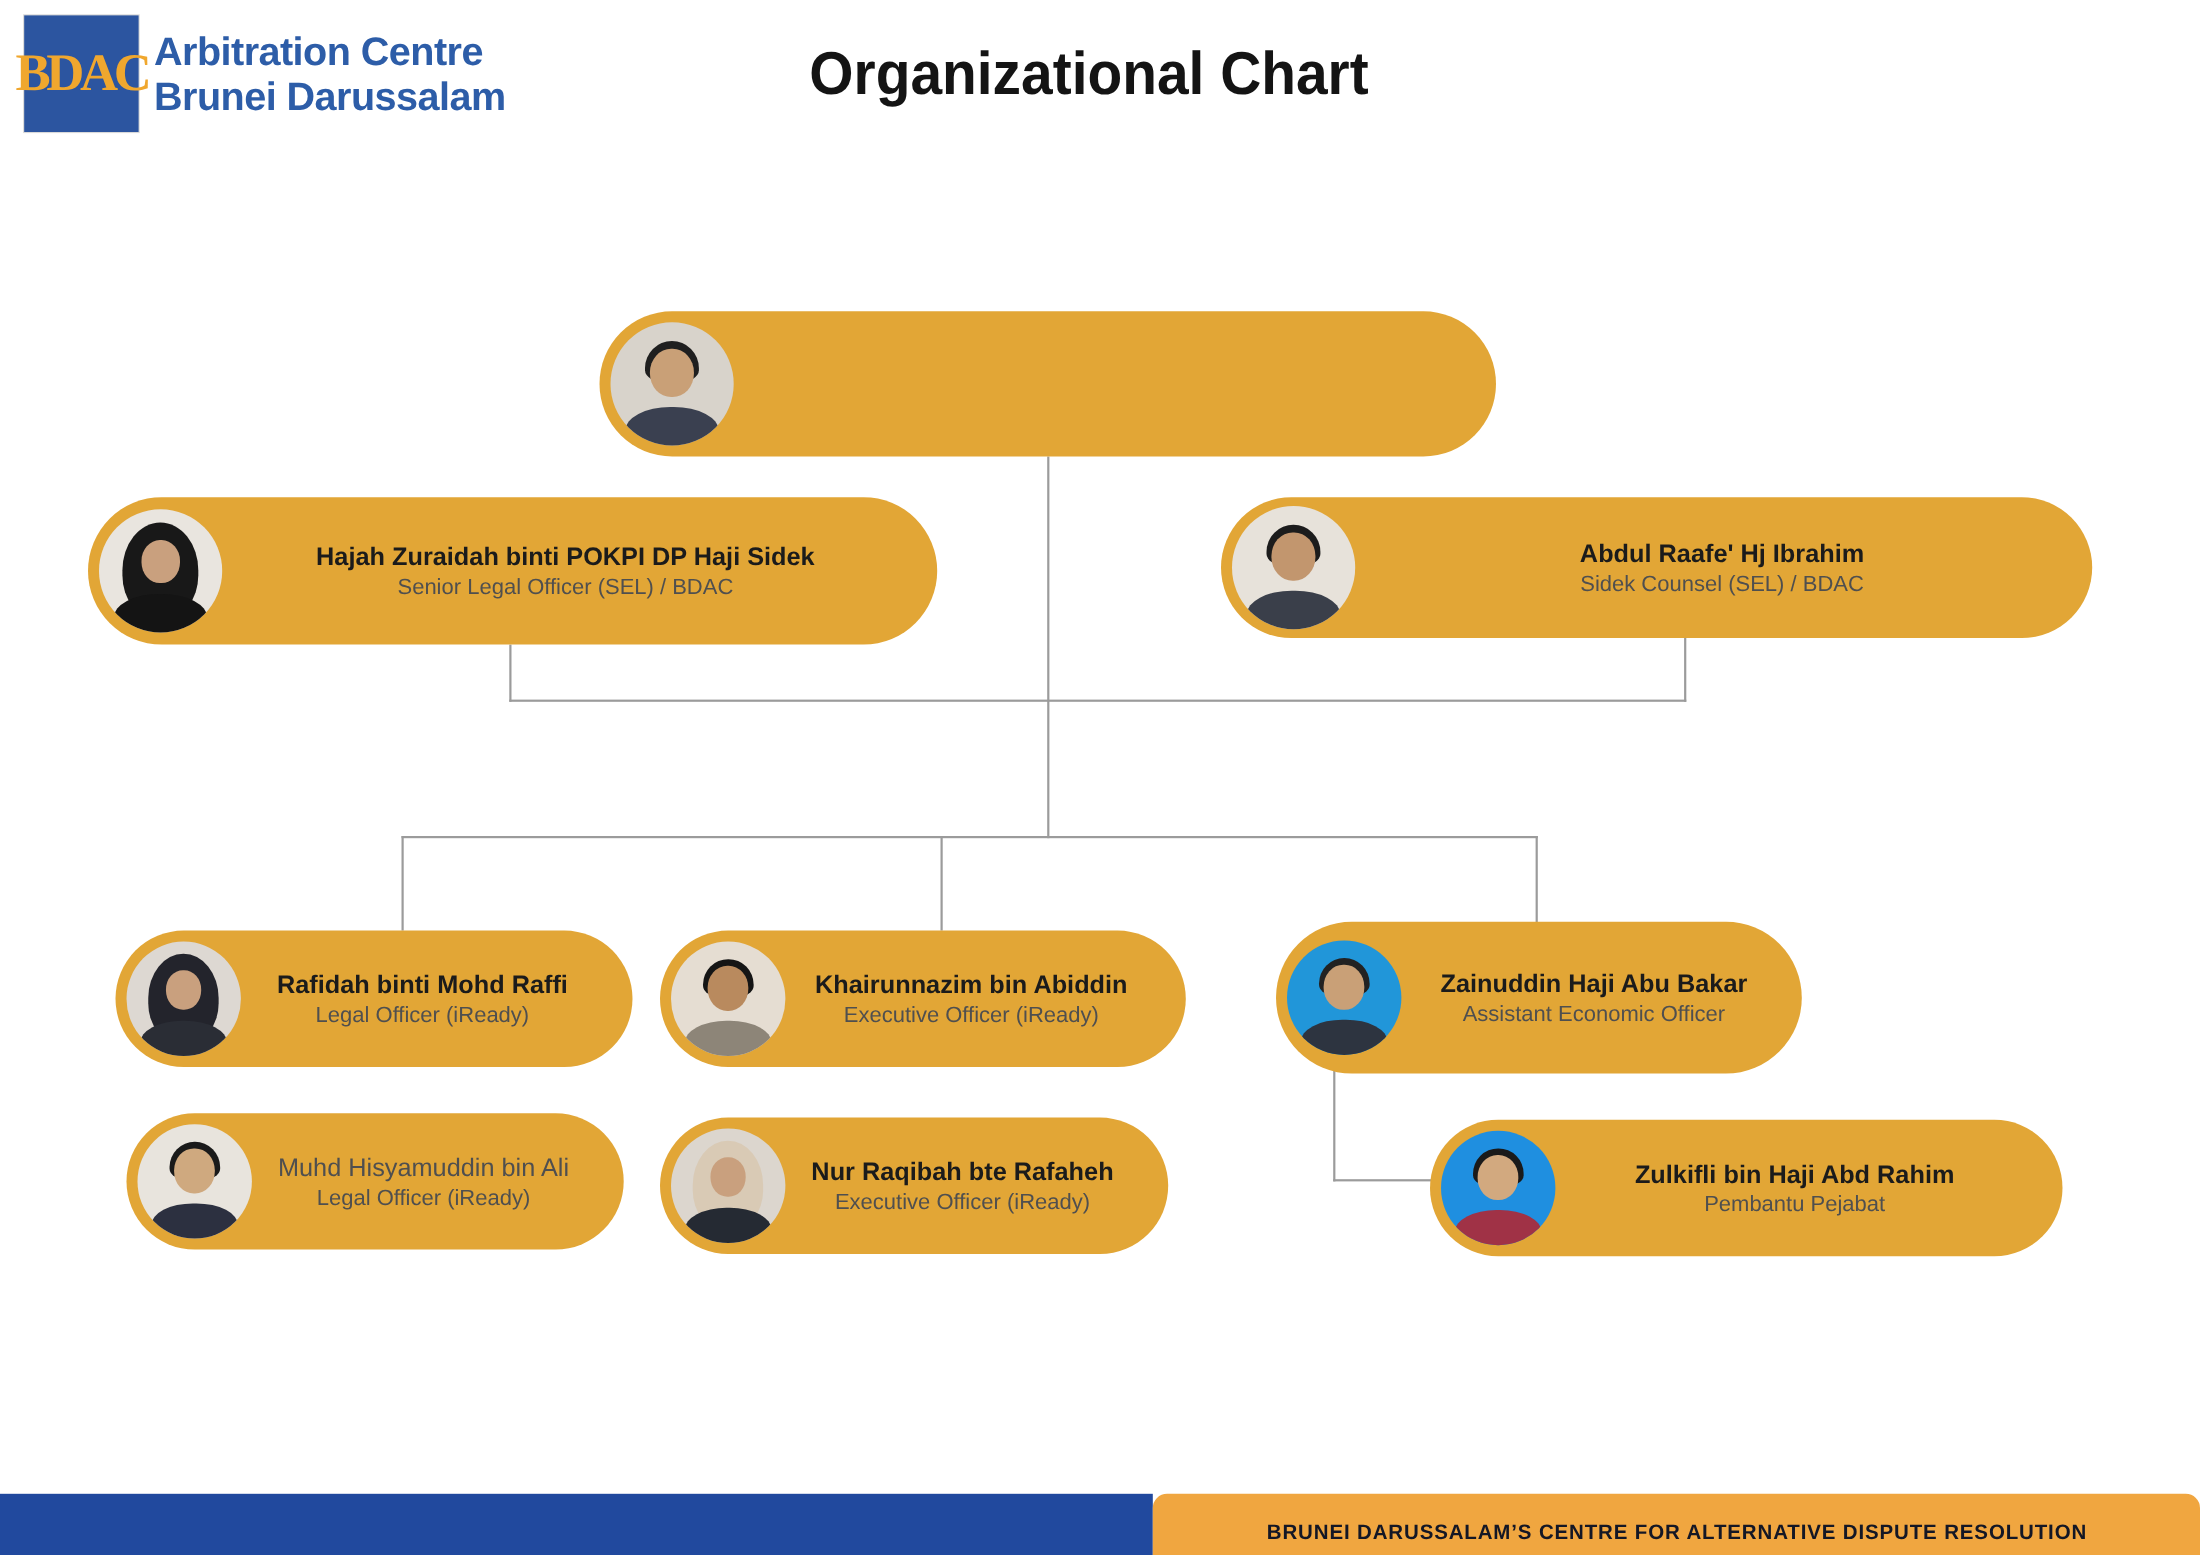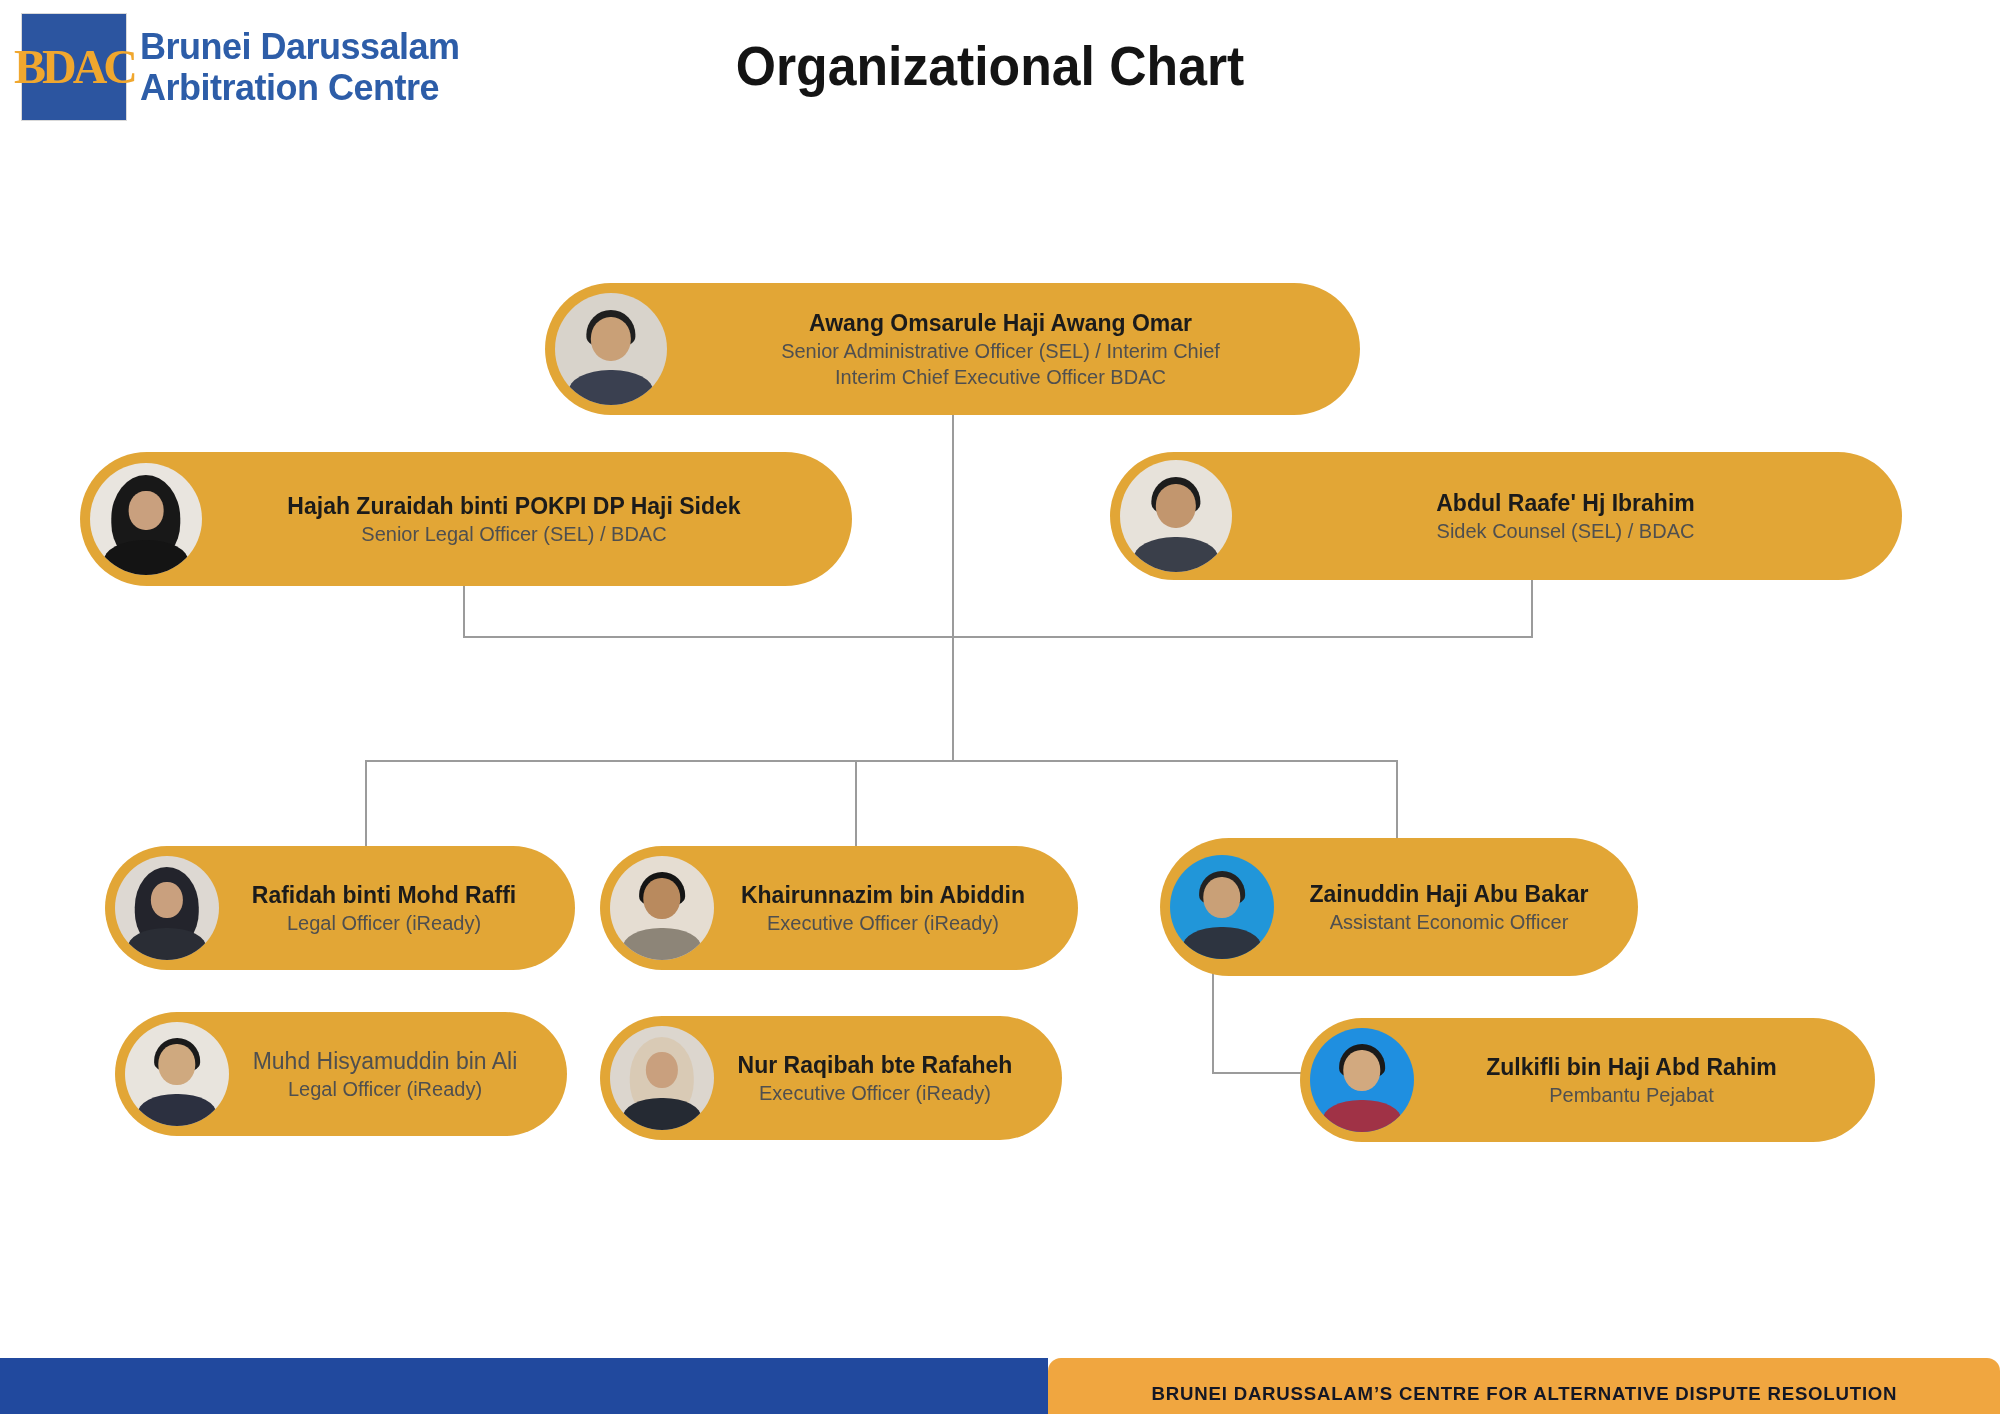--- a/index.html
+++ b/index.html
@@ -86,47 +86,42 @@
 </head>
 <body>
 
 <div class="canvas">
 
   <div class="logo-box">
     <div class="logo-line">BD</div>
     <div class="logo-line">AC</div>
   </div>
   <div class="brand">
+    <div>Arbitration Centre</div>
     <div>Brunei Darussalam</div>
-    <div>Arbitration Centre</div>
   </div>
   <div class="page-title">Organizational Chart</div>
 
   <div class="line" style="left:952px; top:415px; width:2px; height:347px;"></div>
   <div class="line" style="left:463px; top:636px; width:1070px; height:2px;"></div>
   <div class="line" style="left:463px; top:586px; width:2px; height:52px;"></div>
   <div class="line" style="left:1531px; top:580px; width:2px; height:58px;"></div>
   <div class="line" style="left:365px; top:760px; width:1033px; height:2px;"></div>
   <div class="line" style="left:365px; top:760px; width:2px; height:86px;"></div>
   <div class="line" style="left:855px; top:760px; width:2px; height:86px;"></div>
   <div class="line" style="left:1396px; top:760px; width:2px; height:80px;"></div>
   <div class="line" style="left:1212px; top:966px; width:2px; height:108px;"></div>
   <div class="line" style="left:1212px; top:1072px; width:100px; height:2px;"></div>
 
   <div class="node" style="left:545px; top:283px; width:815px; height:132px;">
     <div class="avatar av-lg hair" style="--av-bg: #d8d3cb; --av-skin: #c9a077; --av-hw: #1f1f1f; --av-torso: #3a4050;">
       <div class="hw"></div>
       <div class="head"></div>
       <div class="torso"></div>
     </div>
-    <div class="text">
-      <div class="name">Awang Omsarule Haji Awang Omar</div>
-      <div class="role">Senior Administrative Officer (SEL) / Interim Chief</div>
-      <div class="role">Interim Chief Executive Officer BDAC</div>
-    </div>
   </div>
 
   <div class="node" style="left:80px; top:452px; width:772px; height:134px;">
     <div class="avatar av-lg hijab" style="--av-bg: #e9e5df; --av-skin: #c9a07e; --av-hw: #181818; --av-torso: #141414;">
       <div class="hw"></div>
       <div class="head"></div>
       <div class="torso"></div>
     </div>
     <div class="text">
       <div class="name">Hajah Zuraidah binti POKPI DP Haji Sidek</div>

